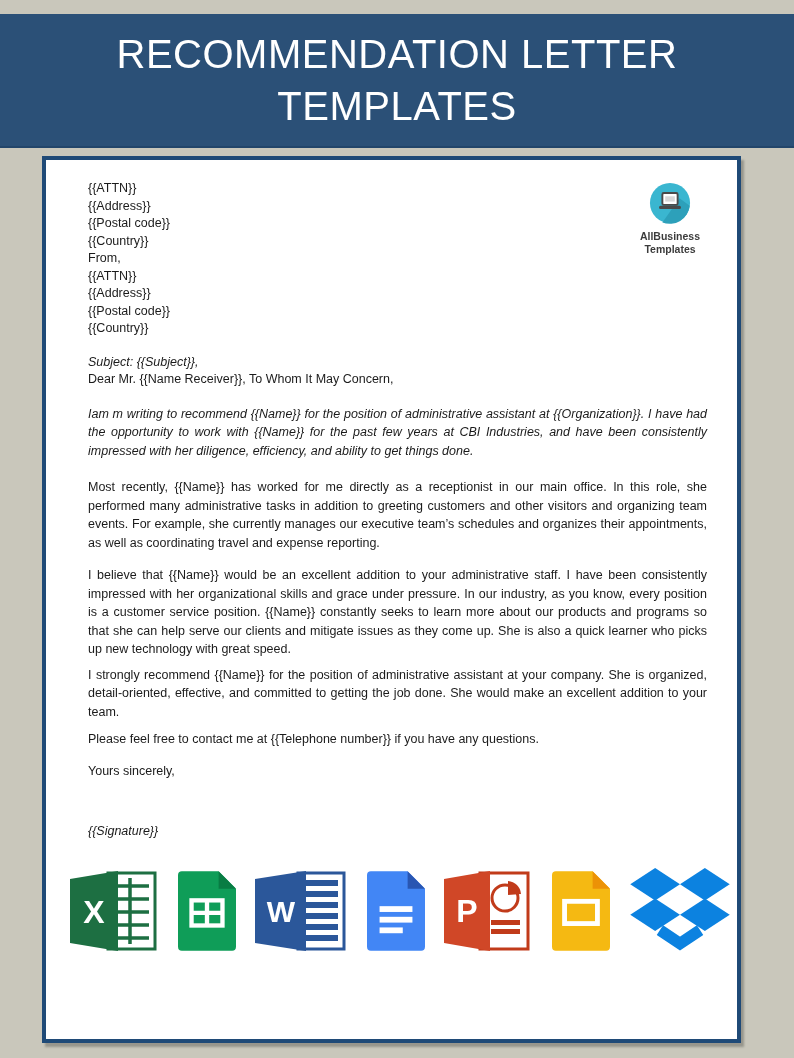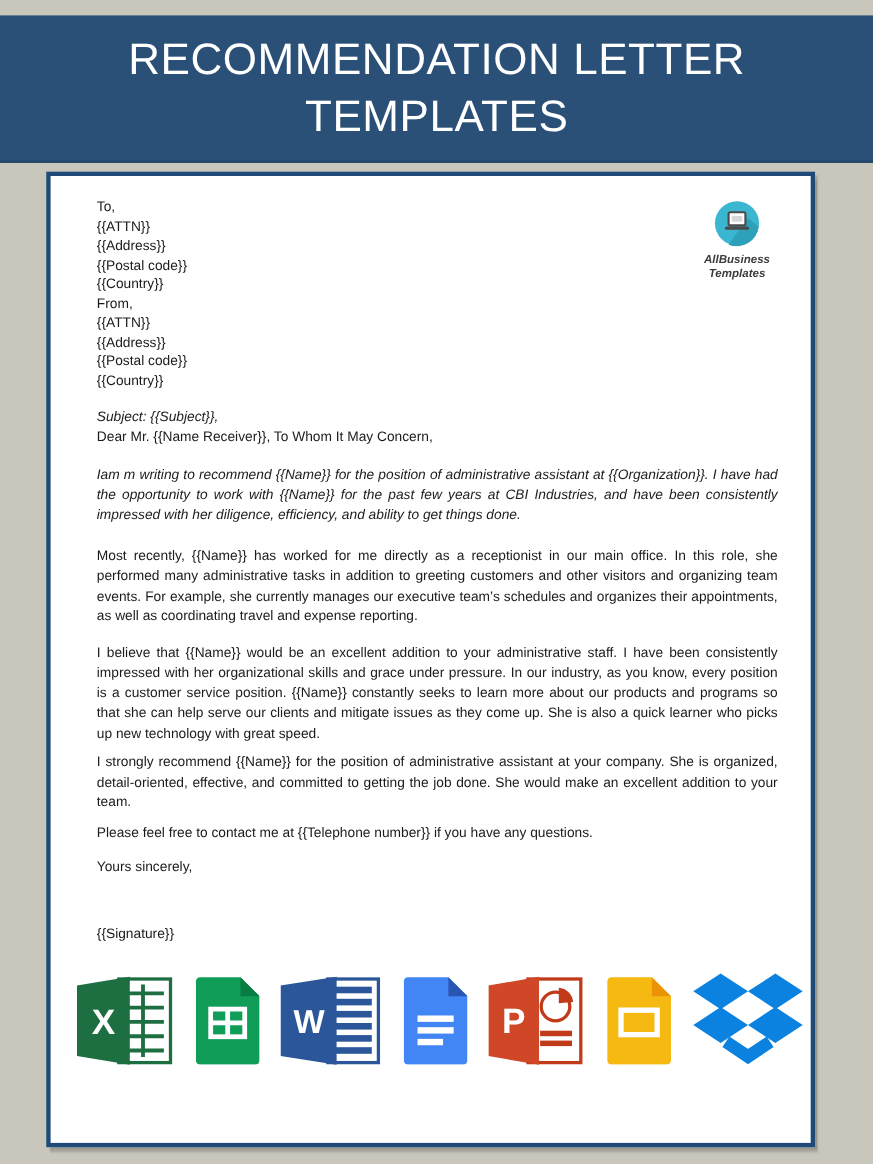--- a/index.html
+++ b/index.html
@@ -40,36 +40,35 @@
     font-size: 12.5px;
   }
   .addr-line, .plain-line { line-height: 17.5px; }
   .para { line-height: 18.5px; text-align: justify; }
   .mt17 { }
   .mt16 { margin-top: 16px; font-style: italic; }
   .mt18 { margin-top: 18px; }
   .mt14 { margin-top: 14px; }
   .mt10 { margin-top: 10px; }
   .mt7  { margin-top: 7px; }
-  .mt43 { margin-top: 43px; }
+  .mt43 { margin-top: 43px; font-style: italic; }
   
   .logo {
     position: absolute;
     top: 22px; right: 24px;
     width: 86px;
     text-align: center;
     cursor: pointer;
   }
   .logo-text {
     margin-top: 3px;
     font-size: 10.5px;
     font-weight: bold;
     color: #3c3c3c;
     line-height: 12.5px;
-    font-style: italic;
   }
   
   .icons-row {
     margin: 26px -24px 0 -18px;
     height: 88px;
     display: flex;
     align-items: center;
     justify-content: space-between;
   }
   .app-icon { display: block; cursor: pointer; }
@@ -97,21 +96,20 @@
       <rect x="17" y="15" width="10" height="5.5" fill="#d8d8d8"></rect>
       <rect x="10.5" y="25" width="23" height="3.2" rx="1.6" fill="#4a4a4a"></rect>
     </svg>
     <div class="logo-text">
       <div>AllBusiness</div>
       <div>Templates</div>
     </div>
   </div>
 
   <div>
-    <div class="addr-line">To,</div>
     <div class="addr-line">{{ATTN}}</div>
     <div class="addr-line">{{Address}}</div>
     <div class="addr-line">{{Postal code}}</div>
     <div class="addr-line">{{Country}}</div>
   </div>
 
   <div class="mt17">
     <div class="addr-line">From,</div>
     <div class="addr-line">{{ATTN}}</div>
     <div class="addr-line">{{Address}}</div>

